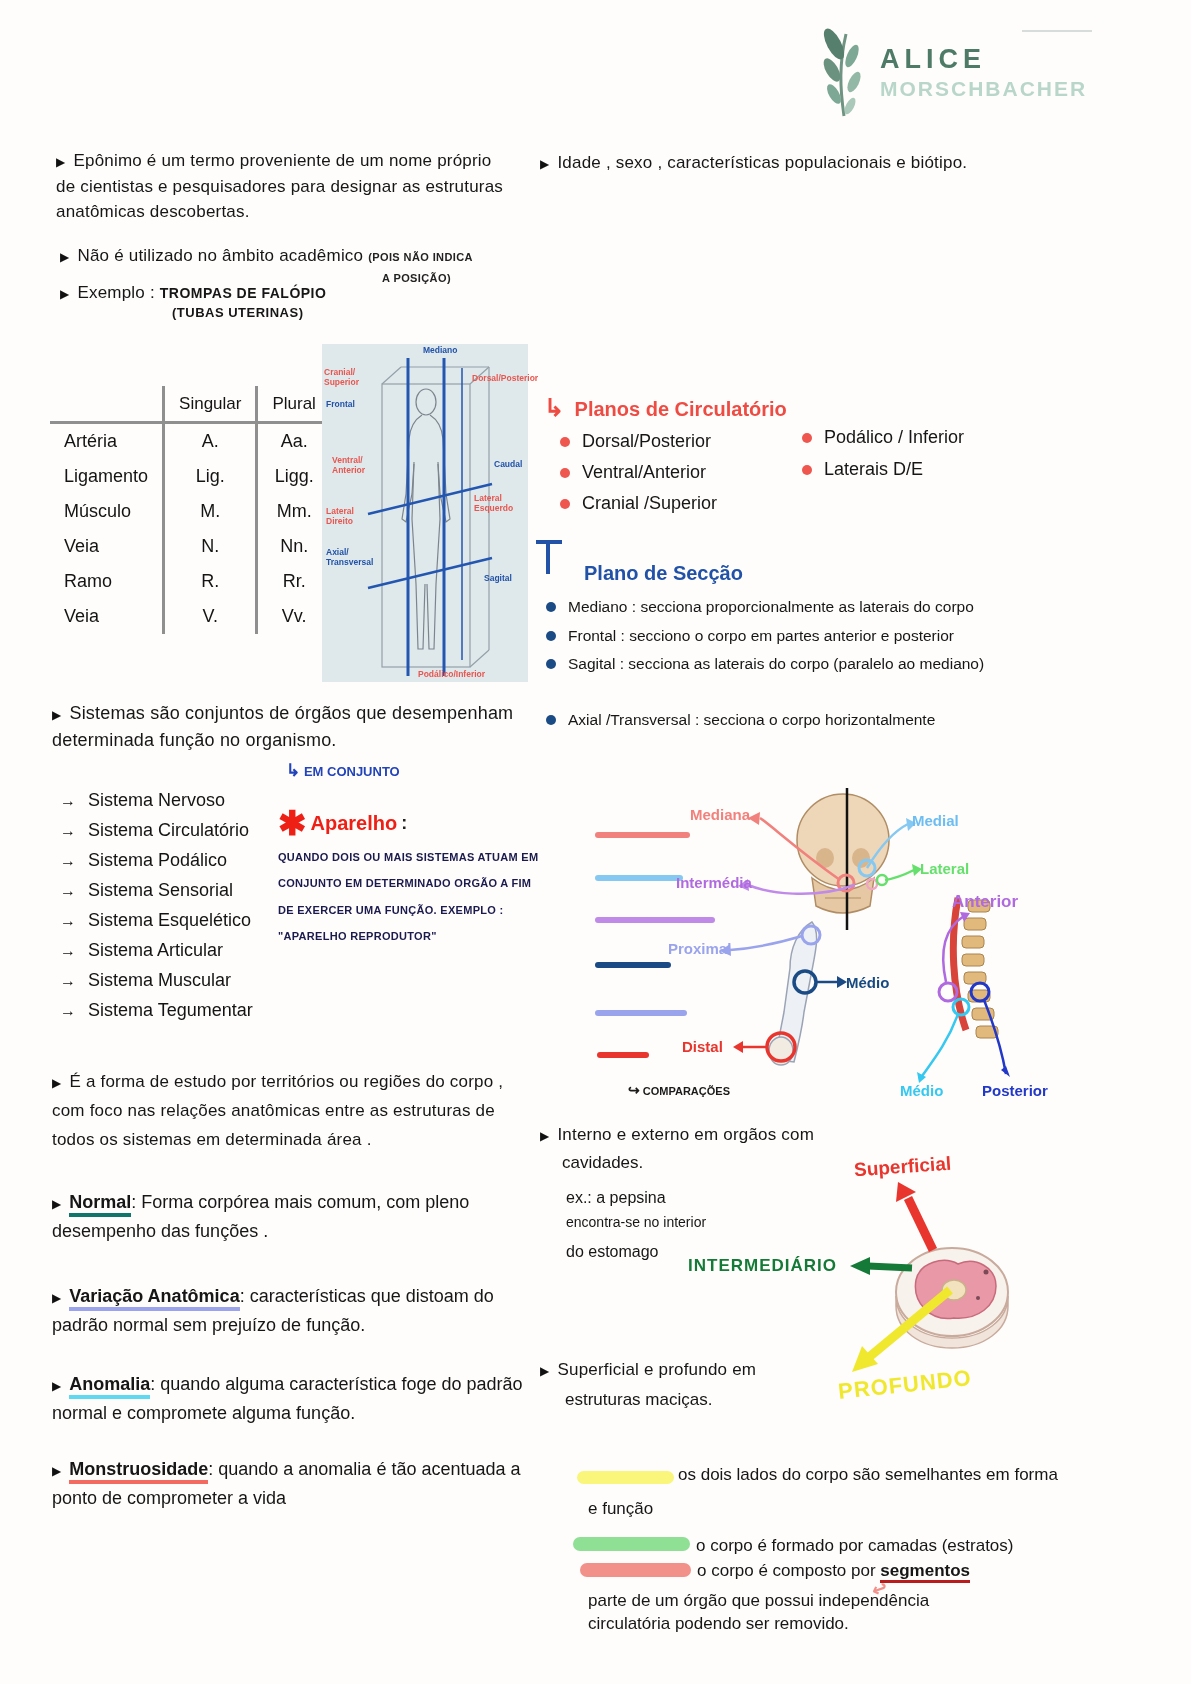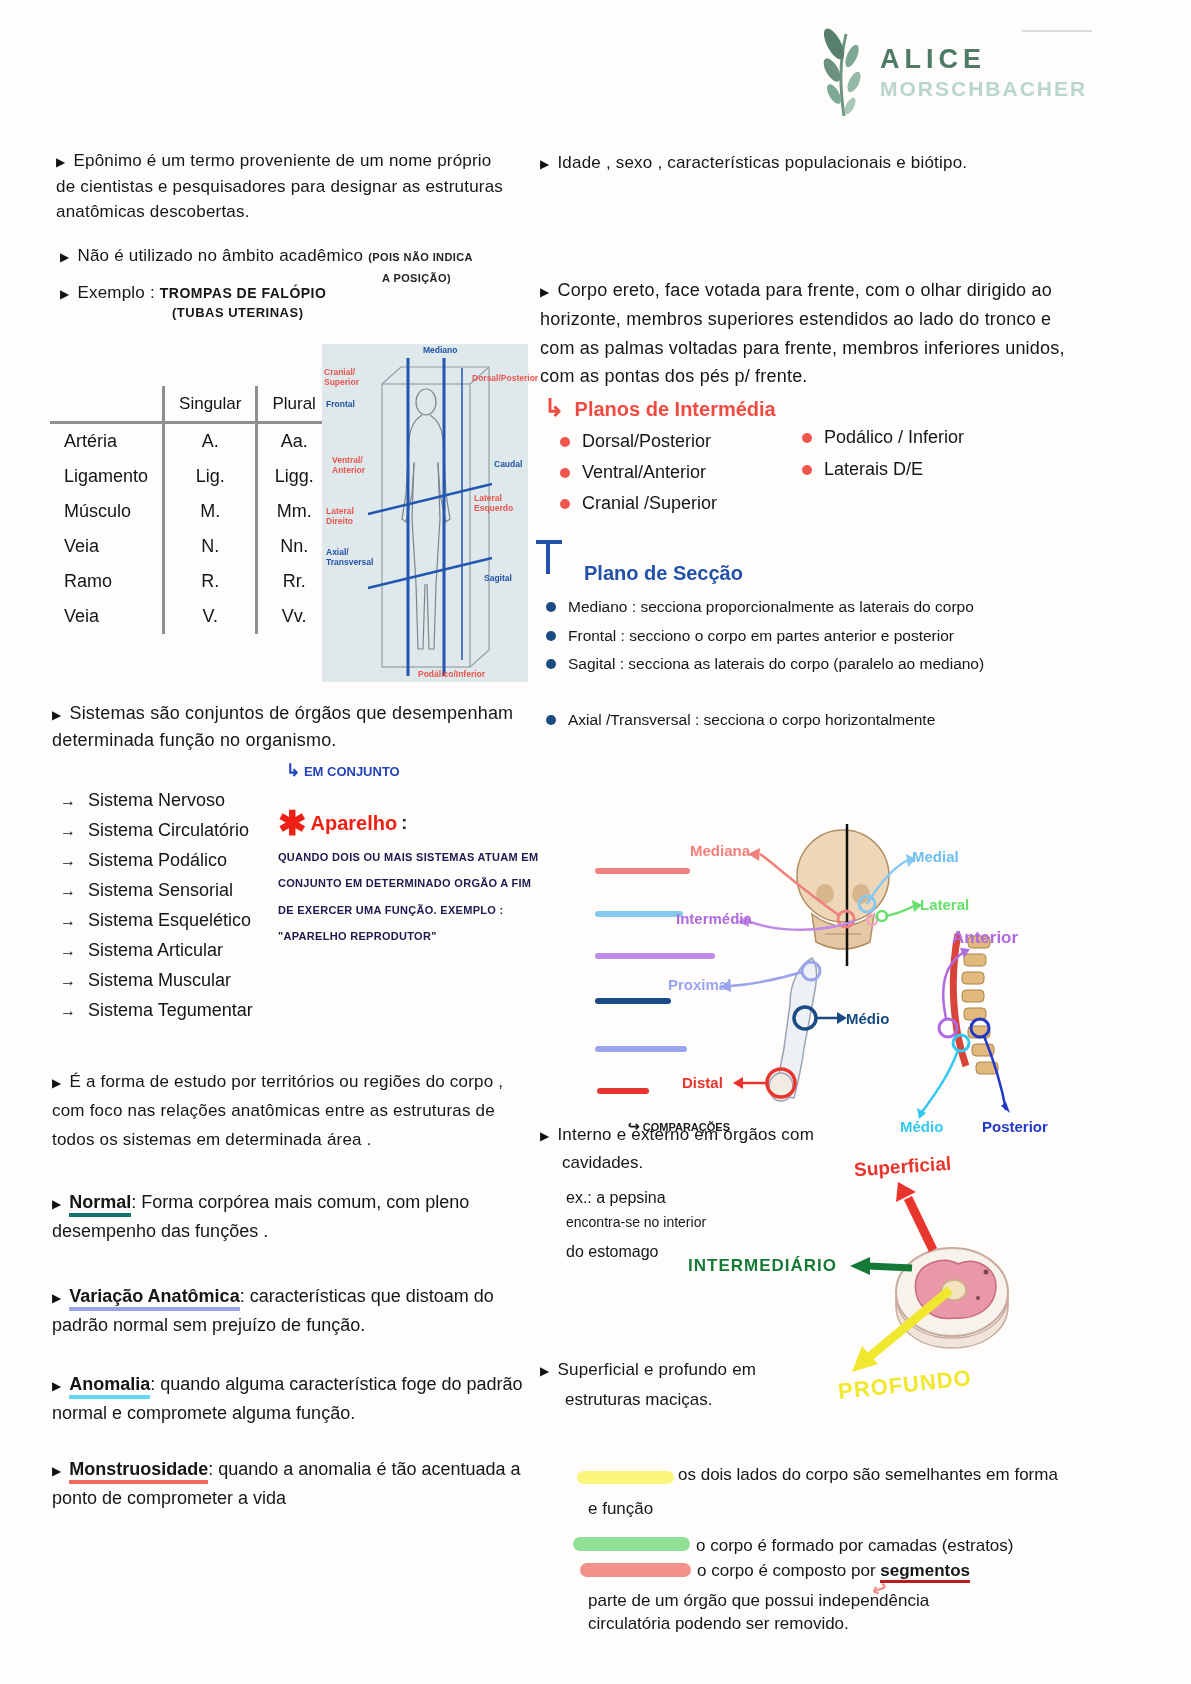--- a/index.html
+++ b/index.html
@@ -54,21 +54,21 @@
   .delim-title{color:#ee4b43;font-weight:bold;font-size:20px;}
   .hook{font-size:24px;font-weight:bold;margin-right:6px;}
   .dot{display:inline-block;width:10px;height:10px;border-radius:50%;margin-right:12px;}
   .dot-red{background:#ee564e;}
   .dot-blue{background:#1b4b85;}
   .sec-title{color:#2152a8;font-weight:bold;font-size:20px;}
   .sec-mark{position:absolute;left:546px;top:540px;width:52px;height:34px;border-left:4px solid #2152a8;}
   .sec-mark:before{content:"";position:absolute;left:-14px;top:0;width:26px;height:4px;background:#2152a8;}
 
   
-  .dir{position:absolute;left:540px;top:766px;width:555px;height:382px;}
+  .dir{position:absolute;left:540px;top:730px;width:555px;height:382px;}
   .lline{position:absolute;height:6px;border-radius:3px;}
   .dlabel{position:absolute;font-weight:bold;font-size:15px;white-space:nowrap;}
   .c-salmon{color:#f1817c;}
   .c-lblue{color:#6cbdf2;}
   .c-purple{color:#b06ae0;}
   .c-green{color:#65e06c;}
   .c-peri{color:#9aa4ec;}
   .c-navy{color:#164a80;}
   .c-red{color:#e8362e;}
   .c-cyan{color:#35c8f0;}
@@ -241,27 +241,24 @@
     <span class="tri">▶</span><span class="ul ul-2">Anomalia</span><span>: quando alguma característica foge do padrão normal e compromete alguma função.</span>
   </div>
   <div class="n" style="left:52px;top:1455px;width:470px;font-size:18px;line-height:1.6;">
     <span class="tri">▶</span><span class="ul ul-3">Monstruosidade</span><span>: quando a anomalia é tão acentuada a ponto de comprometer a vida</span>
   </div>
 
   <div class="n b17 hand" style="left:540px;top:150px;width:530px;">
     <span class="tri">▶</span><span>Idade , sexo , características populacionais e biótipo.</span>
   </div>
 
-  <div class="n hand" style="left:540px;top:276px;width:540px;font-size:18px;line-height:1.6;">
-    <span class="tri">▶</span><span>Corpo ereto, face votada para frente, com o olhar dirigido ao horizonte, membros superiores estendidos ao lado do tronco e com as palmas voltadas para frente, membros inferiores unidos, com as pontas dos pés p/ frente.</span>
-  </div>
 
   <div class="n" style="left:544px;top:394px;">
     <span class="hook" style="color:#ee4b43;">↳</span>
-    <span class="delim-title">Planos de Intermédia</span>
+    <span class="delim-title">Planos de Circulatório</span>
   </div>
   <div class="n b17" style="left:560px;top:428px;font-size:18px;"><span class="dot dot-red"></span><span>Dorsal/Posterior</span></div>
   <div class="n b17" style="left:560px;top:459px;font-size:18px;"><span class="dot dot-red"></span><span>Ventral/Anterior</span></div>
   <div class="n b17" style="left:560px;top:490px;font-size:18px;"><span class="dot dot-red"></span><span>Cranial /Superior</span></div>
   <div class="n b17" style="left:802px;top:424px;font-size:18px;"><span class="dot dot-red"></span><span>Podálico / Inferior</span></div>
   <div class="n b17" style="left:802px;top:456px;font-size:18px;"><span class="dot dot-red"></span><span>Laterais D/E</span></div>
 
   <div class="sec-mark"></div>
   <div class="n" style="left:584px;top:562px;">
     <span class="sec-title">Plano de Secção</span>

